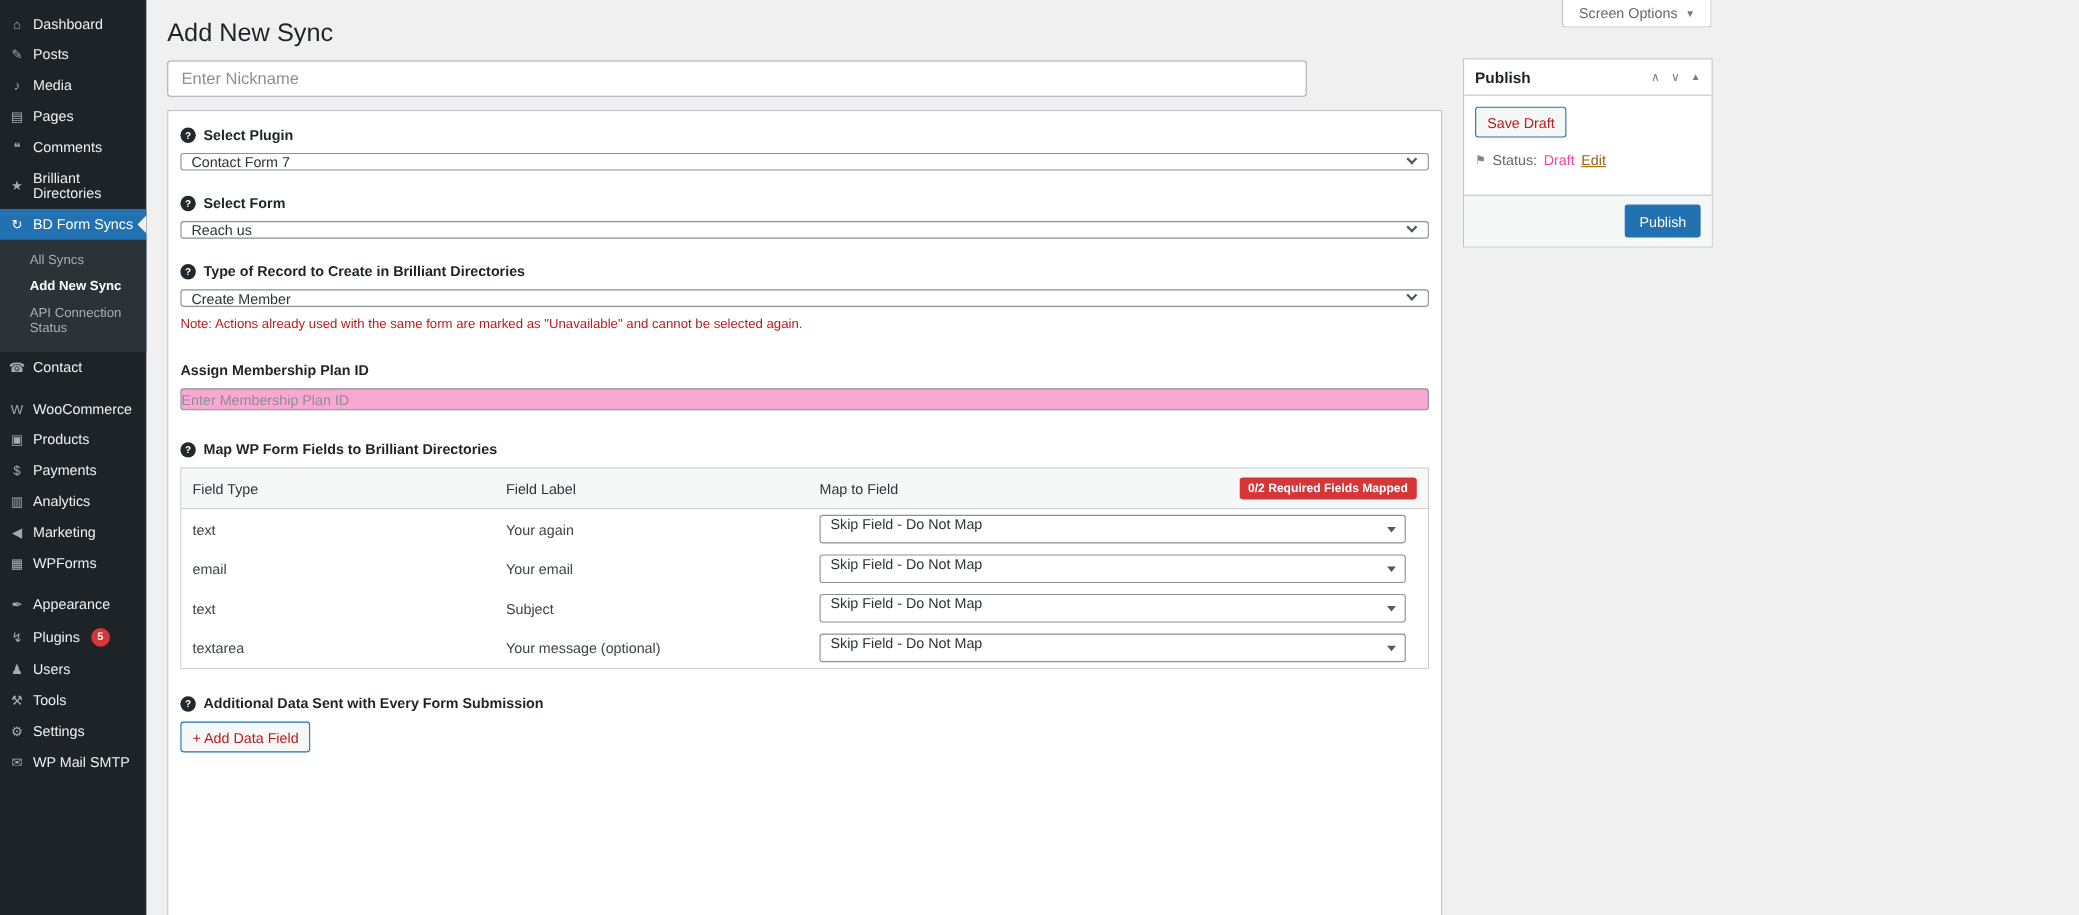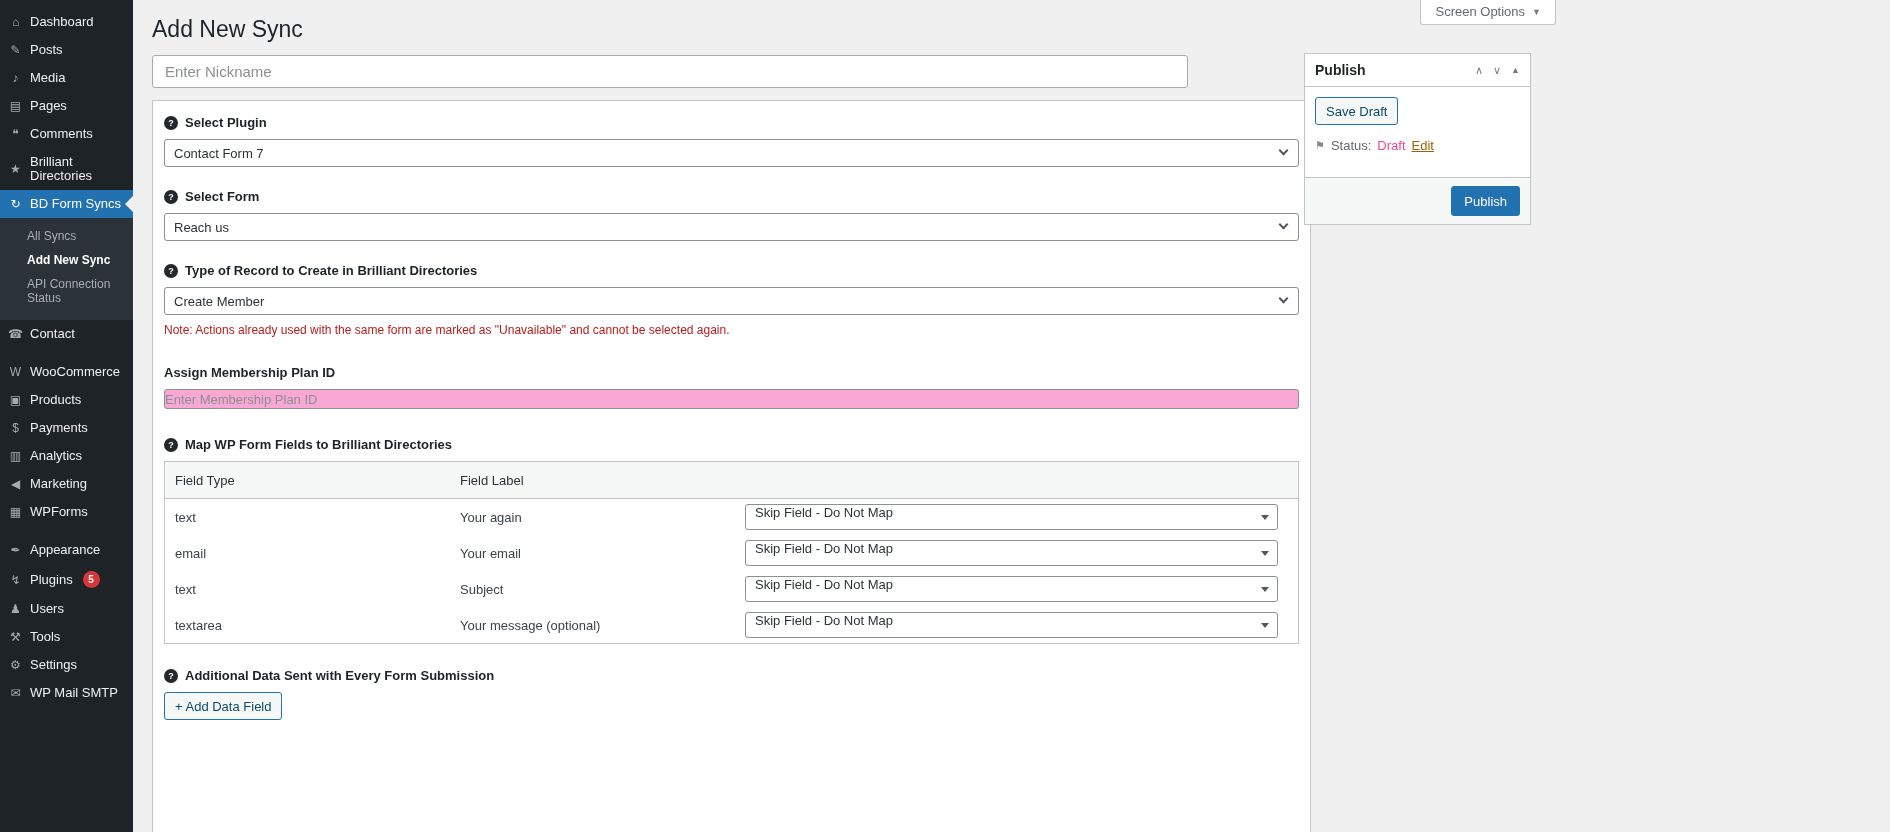--- a/index.html
+++ b/index.html
@@ -73,21 +73,21 @@
     display:flex; align-items:center; gap:7px;
     font-size:13px; font-weight:700; color:#1d2327; margin-bottom:9px;
   }
   .qicon {
     width:14px; height:14px; border-radius:50%; background:#23282d; color:#fff;
     font-size:9px; font-weight:700; display:inline-flex; align-items:center; justify-content:center;
     flex:none; cursor:pointer;
   }
 
   .wp-select {
-    position:relative; height:28px; border:1px solid #8c8f94; border-radius:3px;
+    position:relative; height:16px; border:1px solid #8c8f94; border-radius:3px;
     background:#fff; display:flex; align-items:center; padding:0 30px 0 9px;
     font-size:13px; color:#2c3338; cursor:pointer;
   }
   .chev {
     position:absolute; right:11px; top:50%; margin-top:-6px;
     width:7px; height:7px; border-right:2px solid #50575e; border-bottom:2px solid #50575e;
     transform:rotate(45deg);
   }
   .mb22 { margin-bottom:22px; }
   .mb8 { margin-bottom:8px; }
@@ -121,31 +121,31 @@
   .tri {
     position:absolute; right:8px; top:50%; margin-top:-2px;
     width:0; height:0; border-left:4px solid transparent; border-right:4px solid transparent;
     border-top:5px solid #50575e;
   }
 
   .section-additional { margin-top:24px; }
   .btn-secondary {
     display:inline-flex; align-items:center; height:28px; padding:0 10px;
     background:#f6f7f7; border:1px solid #2271b1; border-radius:3px;
-    color:#0c4a6e; font-size:13px; font-family:inherit; cursor:pointer; white-space:nowrap;
+    color:#b91c1c; font-size:13px; font-family:inherit; cursor:pointer; white-space:nowrap;
   }
   .btn-primary {
     display:inline-flex; align-items:center; height:30px; padding:0 12px;
     background:#2271b1; border:1px solid #2271b1; border-radius:3px;
     color:#fff; font-size:13px; font-family:inherit; cursor:pointer;
   }
 
   
   .publish-box {
-    position:absolute; left:1171px; top:53px; width:227px;
+    position:absolute; left:1197px; top:53px; width:227px;
     background:#fff; border:1px solid #c3c4c7;
   }
   .pub-header {
     display:flex; align-items:center; padding:8px 10px;
     border-bottom:1px solid #c3c4c7;
   }
   .pub-title { flex:1; font-size:14px; font-weight:700; color:#1d2327; }
   .handle-icons { display:flex; align-items:center; gap:10px; color:#787c82; }
   .handle-icons .h-ico { font-size:11px; cursor:pointer; }
   .handle-icons .h-toggle { font-size:9px; cursor:pointer; }
@@ -302,20 +302,24 @@
 
     <div class="field-label">
       <span class="qicon">?</span>
       <span>Map WP Form Fields to Brilliant Directories</span>
     </div>
 
     <div class="map-table">
       <div class="mt-head">
         <div>Field Type</div>
         <div>Field Label</div>
+        <div class="mt-head-3">
+          <span>Map to Field</span>
+          <span class="badge-red">0/2 Required Fields Mapped</span>
+        </div>
       </div>
 
       <div class="mt-row">
         <div>text</div>
         <div>Your again</div>
         <div class="row-select">
           <span>Skip Field - Do Not Map</span>
           <span class="tri"></span>
         </div>
       </div>

